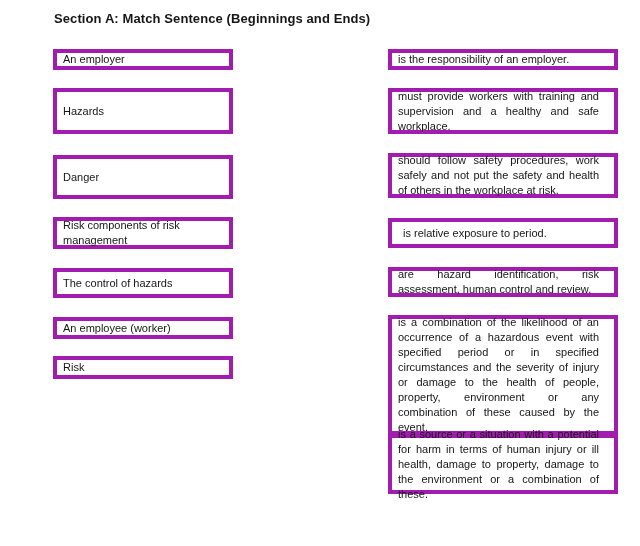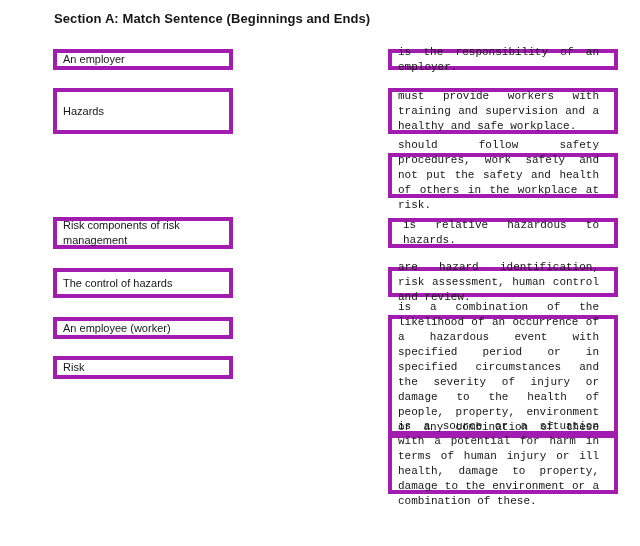--- a/index.html
+++ b/index.html
@@ -49,38 +49,40 @@
     padding: 1px 8px 1px 6px;
     text-align: left;
   }
   .right-box {
     left: 348px;
     width: 230px;
   }
   .right-box .box-text {
     padding: 1px 15px 1px 6px;
     text-align: justify;
-    font-family: Liberation Mono, monospace;
   }
   .right-box.pad-extra .box-text {
     padding-left: 11px;
   }
 </style>
 </head>
 <body>
 
 <div id="page">
 
   <div class="title">Section A: Match Sentence (Beginnings and Ends)</div>
 
   <div class="box left-box" style="top:49px;height:21px">
     <span class="box-text">An employer</span>
   </div>
   <div class="box left-box" style="top:88px;height:46px">
     <span class="box-text">Hazards</span>
+  </div>
+  <div class="box left-box" style="top:155px;height:44px">
+    <span class="box-text">Danger</span>
   </div>
   <div class="box left-box" style="top:217px;height:32px">
     <span class="box-text">Risk components of risk management</span>
   </div>
   <div class="box left-box" style="top:317px;height:22px">
     <span class="box-text">An employee (worker)</span>
   </div>
   <div class="box left-box" style="top:268px;height:30px">
     <span class="box-text">The control of hazards</span>
   </div>
@@ -91,21 +93,21 @@
   <div class="box right-box" style="top:49px;height:21px">
     <span class="box-text">is the responsibility of an employer.</span>
   </div>
   <div class="box right-box" style="top:88px;height:46px">
     <span class="box-text">must provide workers with training and supervision and a healthy and safe workplace.</span>
   </div>
   <div class="box right-box" style="top:153px;height:45px">
     <span class="box-text">should follow safety procedures, work safely and not put the safety and health of others in the workplace at risk.</span>
   </div>
   <div class="box right-box pad-extra" style="top:218px;height:30px">
-    <span class="box-text">is relative hazardous to hazards.</span>
+    <span class="box-text">is relative exposure to period.</span>
   </div>
   <div class="box right-box" style="top:267px;height:30px">
     <span class="box-text">are hazard identification, risk assessment, human control and review.</span>
   </div>
   <div class="box right-box" style="top:315px;height:120px">
     <span class="box-text">is a combination of the likelihood of an occurrence of a hazardous event with specified period or in specified circumstances and the severity of injury or damage to the health of people, property, environment or any combination of these caused by the event.</span>
   </div>
   <div class="box right-box" style="top:434px;height:60px">
     <span class="box-text">is a source or a situation with a potential for harm in terms of human injury or ill health, damage to property, damage to the environment or a combination of these.</span>
   </div>

